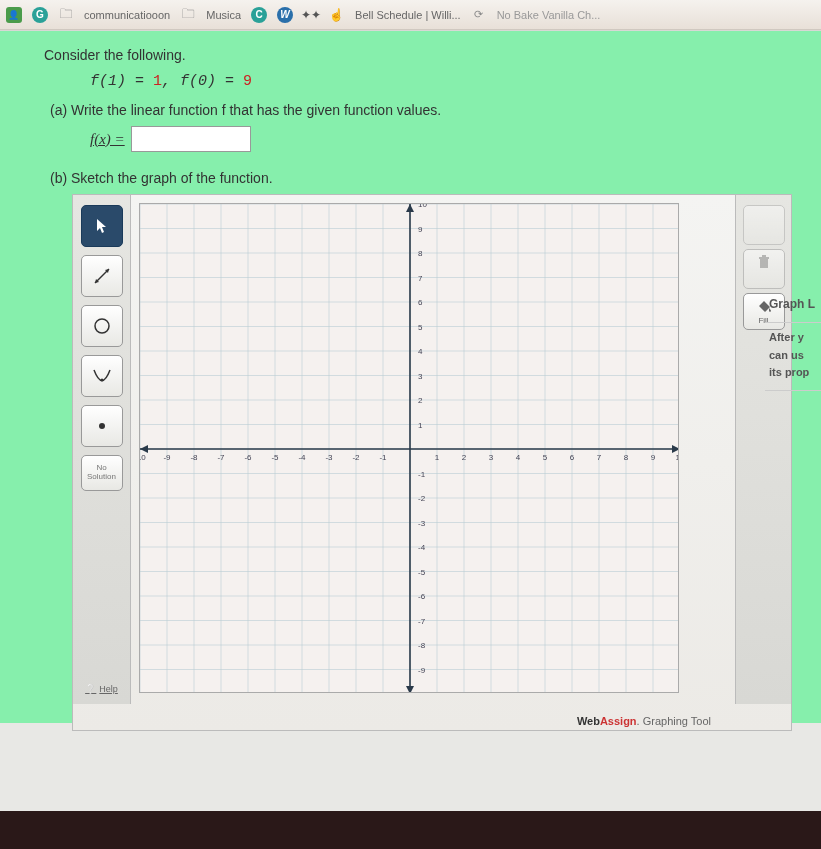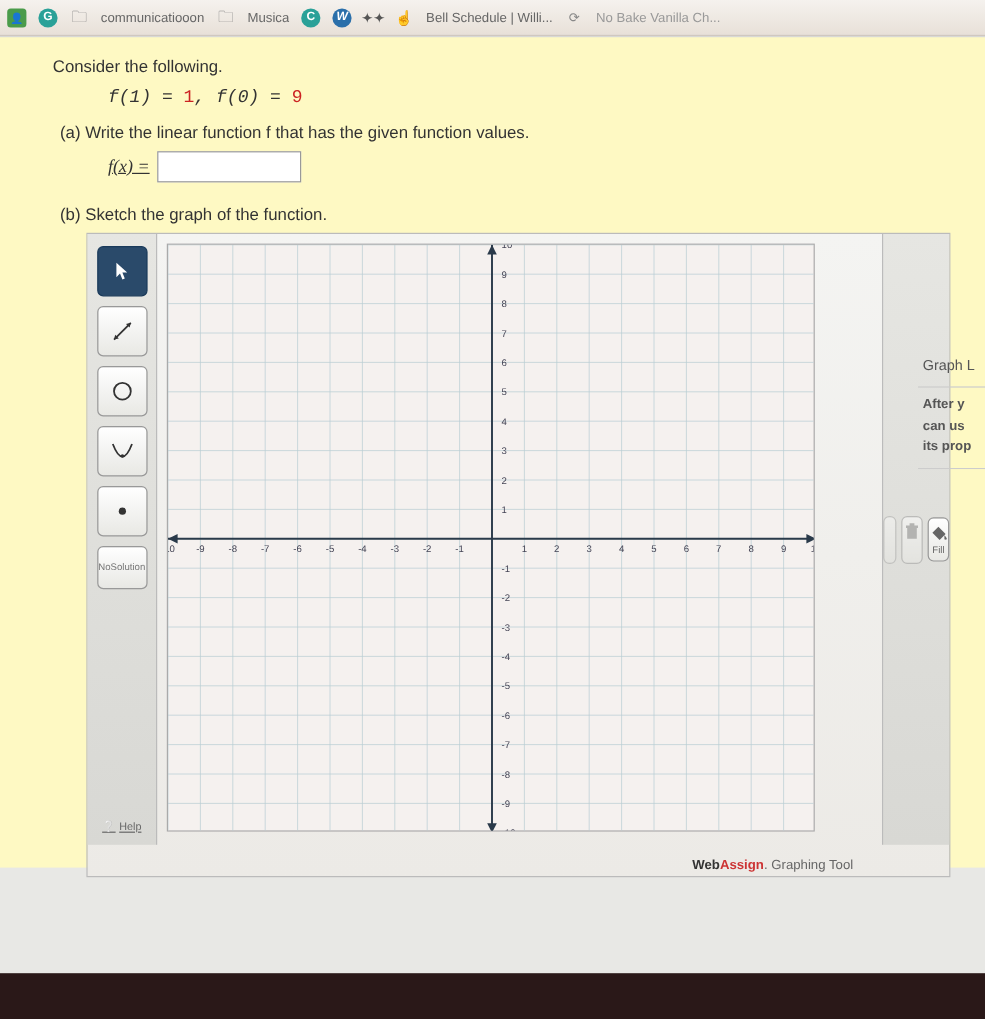--- a/index.html
+++ b/index.html
@@ -32,21 +32,21 @@
   .tab-icon.teal { background: #2aa198; color: white; border-radius: 50%; font-size: 10px; font-weight: bold; }
   .tab-icon.blue { background: #2a6faa; color: white; border-radius: 50%; font-size: 10px; font-style: italic; font-weight: bold; }
   .tab-icon.folder { color: #888; font-size: 13px; }
   .tab-link { white-space: nowrap; overflow: hidden; text-overflow: ellipsis; }
   .tab-icon.spark { color: #555; font-size: 12px; }
   .tab-icon.hand { font-size: 12px; }
   .tab-icon.refresh { color: #888; font-size: 11px; }
 
   .content {
     padding: 16px 0 0 44px;
-    background: #fef9c3;
+    background: #86efac;
     border-top: 1px solid #d8d8d5;
     height: 693px;
     position: relative;
   }
   .question-text { margin-bottom: 10px; font-size: 14px; }
   .given {
     margin: 10px 0 12px 46px;
     font-style: italic; font-family: Liberation Mono, monospace;
     font-size: 15px;
   }
@@ -86,34 +86,34 @@
   .tool {
     width: 42px; height: 42px;
     background: linear-gradient(#fff,#e8e8e4);
     border: 1px solid #999;
     border-radius: 5px;
     display: flex; align-items: center; justify-content: center;
     font-size: 17px;
     cursor: pointer;
   }
   .tool.selected { background: #2a4a6a; color: #fff; border-color: #1a3a5a; }
-  .tool.nosol { height: 36px; font-size: 8px; color: #777; flex-direction: row; line-height: 1.1; }
+  .tool.nosol { height: 36px; font-size: 8px; color: #777; flex-direction: column; line-height: 1.1; }
   .help-link {
     margin-top: auto; font-size: 9px; color: #666;
     display: flex; align-items: center; gap: 3px;
     text-decoration: underline;
   }
 
   .graph-area { flex: 1; position: relative; padding: 8px; }
   .grid-svg { background: #f5f1ef; border: 1px solid #aaa; }
   .right-col {
     width: 56px;
     border-left: 1px solid #bbb;
     background: linear-gradient(#e6e6e2,#d8d8d4);
-    display: flex; align-items: center;
+    display: flex; flex-direction: column; align-items: center;
     padding: 10px 0; gap: 4px;
   }
   .fill-btn {
     width: 42px; padding: 4px 0;
     background: linear-gradient(#fff,#e8e8e4);
     border: 1px solid #999; border-radius: 5px;
     display: flex; flex-direction: column; align-items: center;
     font-size: 8px; color: #666; gap: 2px;
   }
   .footer-brand {
@@ -124,21 +124,21 @@
   .footer-brand .ass { color: #c33; font-weight: bold; }
 
   .side-panel {
     position: absolute;
     right: 0; top: 256px;
     width: 56px;
     font-size: 12px; color: #555;
     line-height: 1.6;
     overflow: hidden;
   }
-  .side-head { font-weight: normal; padding: 8px 4px; border-bottom: 1px solid #ccc; }
+  .side-head { font-weight: bold; padding: 8px 4px; border-bottom: 1px solid #ccc; }
   .side-body { padding: 6px 4px 8px; font-size: 11px; border-bottom: 1px solid #ccc; font-weight: bold;}
 
   .bottom-strip {
     position: absolute; bottom: 0; left: 0; width: 821px; height: 38px;
     background: #2a1818;
   }
 </style>
 </head>
 <body>
 

